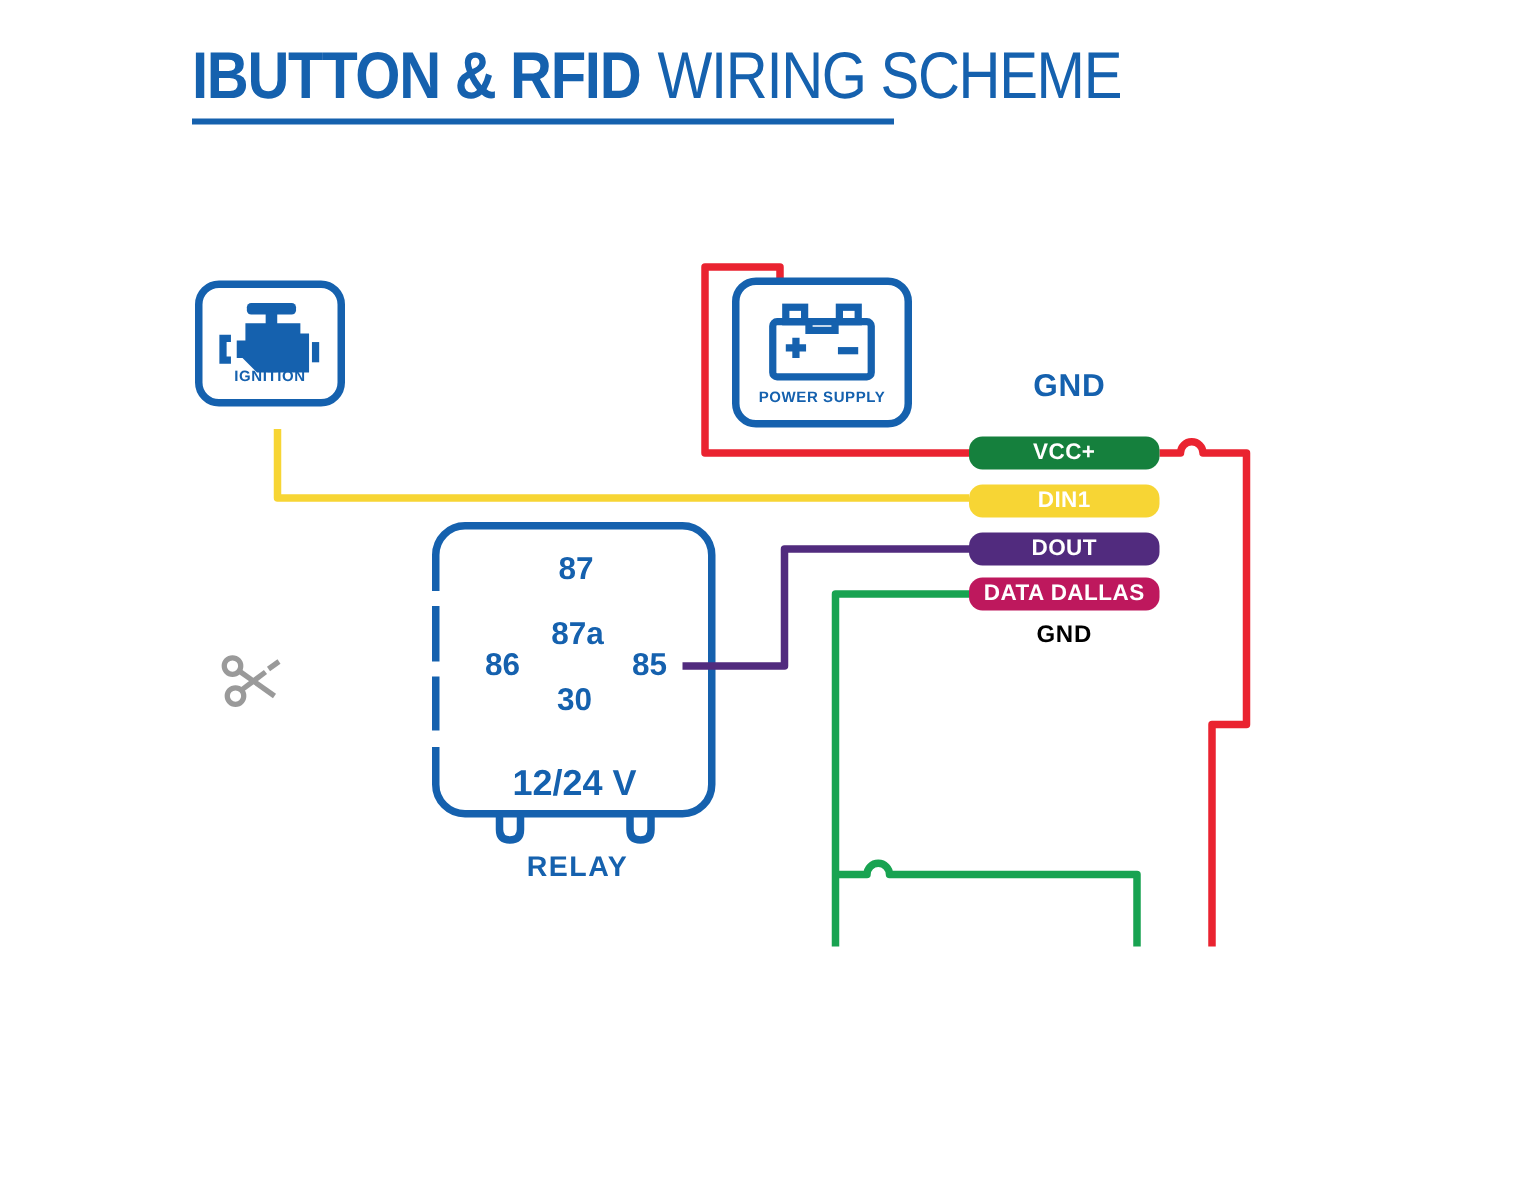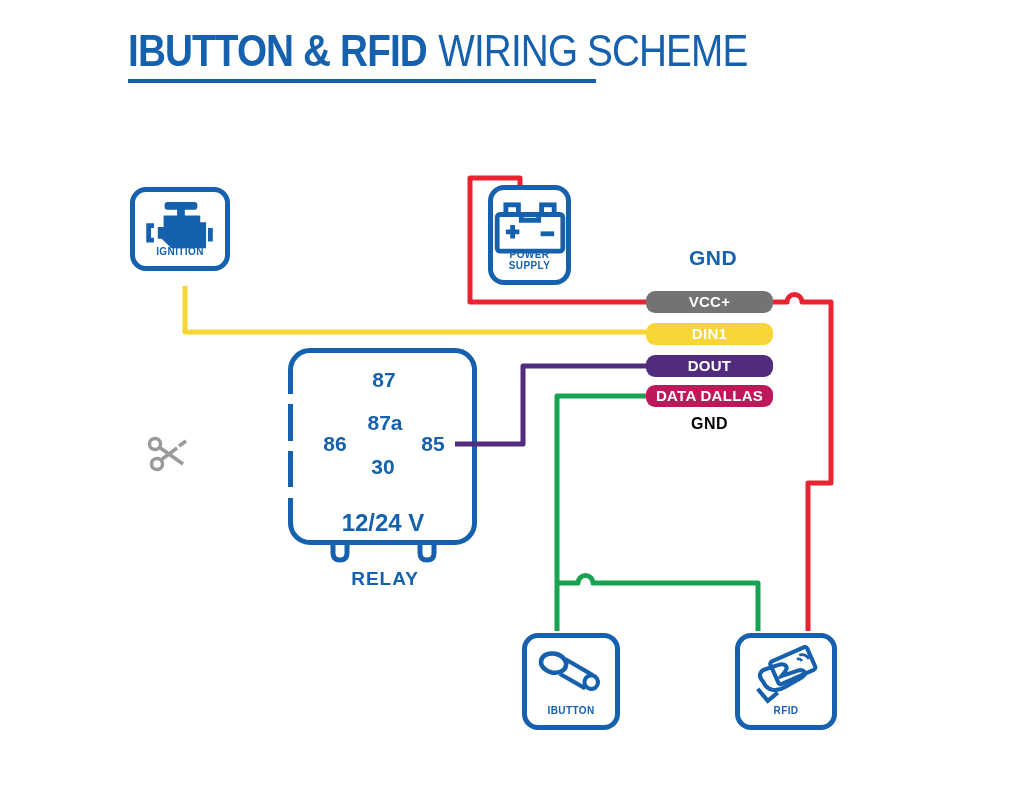--- a/index.html
+++ b/index.html
@@ -93,21 +93,21 @@
         <rect x="21" y="0" width="34" height="8" rx="3"></rect>
         <rect x="34" y="6" width="8" height="10"></rect>
         <path d="M20,14 H58 V21 H64 V48 H28 L18,38 H14 V26 H20 Z"></path>
         <path d="M2,22 H10 V27 H7 V37 H10 V42 H2 Z"></path>
         <rect x="66" y="27" width="5" height="14"></rect>
       </g>
     </svg>
     <div class="dev-label">IGNITION</div>
   </div>
 
-  <div class="dev-box overlay" style="left:488px;top:185px;width:83px;height:100px;">
+  <div class="dev-box overlay" style="left:488px;top:185px;width:120px;height:100px;">
     <svg class="dev-icon" width="76" height="56" viewBox="0 0 76 58" fill="none" stroke-width="5">
       <g stroke="#1561AE">
         <rect x="4" y="15" width="68" height="38" rx="3"></rect>
         <rect x="13" y="5" width="13" height="10"></rect>
         <rect x="50" y="5" width="13" height="10"></rect>
         <path d="M29,15 V21 H47 V15"></path>
         <path d="M13,33 H27 M20,26 V40"></path>
         <path d="M49,35 H63"></path>
       </g>
     </svg>
@@ -130,46 +130,22 @@
     <g stroke="#9A9A9A">
       <circle cx="8" cy="11" r="5.5"></circle>
       <circle cx="10" cy="31" r="5.5"></circle>
       <path d="M12,14 L36,31"></path>
       <path d="M14,27 L30,15"></path>
       <path d="M32,13 L39,8"></path>
     </g>
   </svg>
 
   <div class="gnd-top">GND</div>
-  <div class="pill overlay" style="top: 291px; background: #737373;">VCC+</div>
+  <div class="pill overlay" style="top: 291px; background: #15803d;">VCC+</div>
   <div class="pill overlay" style="top: 323px; background: rgb(247, 213, 52);">DIN1</div>
   <div class="pill overlay" style="top: 355px; background: rgb(81, 43, 126);">DOUT</div>
   <div class="pill overlay" style="top: 385px; background: #be185d;">DATA DALLAS</div>
   <div class="gnd-bottom">GND</div>
 
 
-  <div class="dev-box overlay" style="left:522px;top:633px;width:98px;height:97px;">
-    <svg class="dev-icon" width="76" height="58" viewBox="0 0 78 64" fill="none">
-      <g transform="rotate(12 39 32)" stroke="#1561AE">
-        <ellipse cx="17" cy="21" rx="14" ry="10.5" stroke-width="5"></ellipse>
-        <path d="M29,14 L62,25 M26,31 L57,41" stroke-width="4.5"></path>
-        <circle cx="62" cy="33" r="7.5" stroke-width="4.5"></circle>
-      </g>
-    </svg>
-    <div class="dev-label">IBUTTON</div>
-  </div>
 
-  <div class="dev-box overlay" style="left:735px;top:633px;width:102px;height:97px;">
-    <svg class="dev-icon" style="top:7px;" width="76" height="64" viewBox="0 0 78 70" fill="none">
-      <g stroke="#1561AE">
-        <g transform="rotate(-24 44 22)">
-          <rect x="24" y="10" width="44" height="27" rx="3" stroke-width="4.5"></rect>
-          <path d="M57,16 a8,8 0 0 1 8,8" stroke-width="3"></path>
-          <path d="M53,19 a4,4 0 0 1 4,4" stroke-width="3"></path>
-        </g>
-        <path d="M14,40 C8,34 10,28 18,26 L30,22 C38,19 42,24 38,29 L34,34 L52,28 C59,26 62,31 57,35 L38,46 C28,52 18,50 14,40 Z" stroke-width="4.5"></path>
-        <path d="M8,48 L19,61 L30,52" stroke-width="4.5"></path>
-      </g>
-    </svg>
-    <div class="dev-label">RFID</div>
-  </div>
 
 </div>
 
 </body></html>

